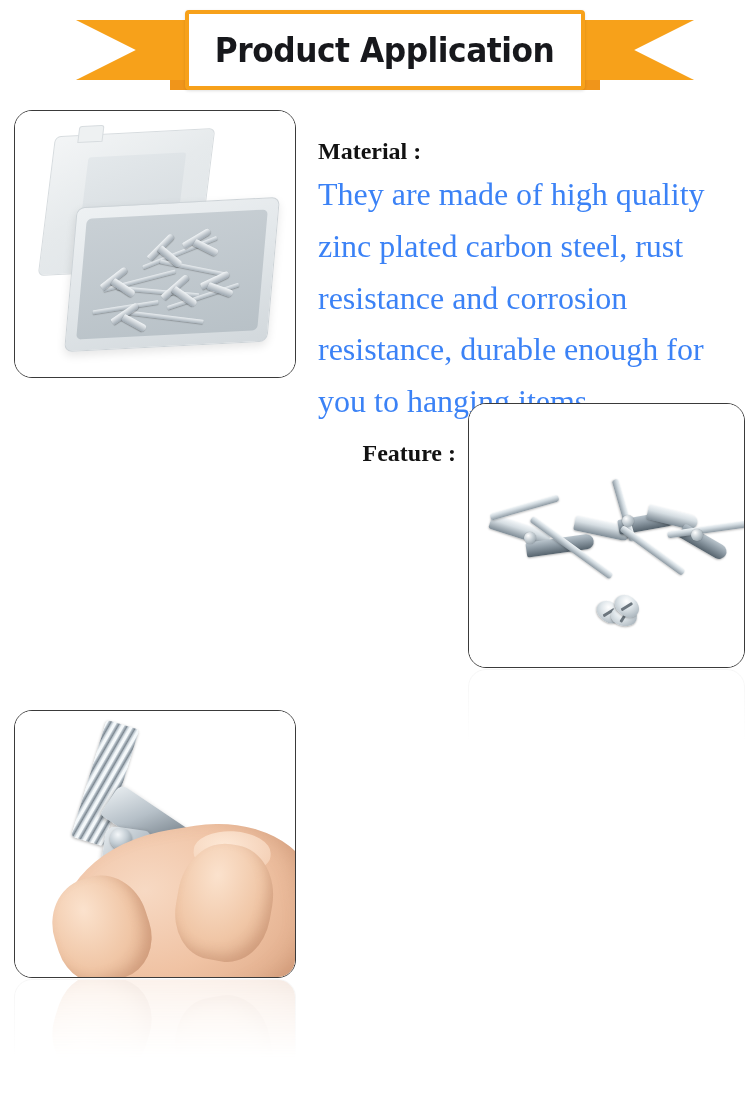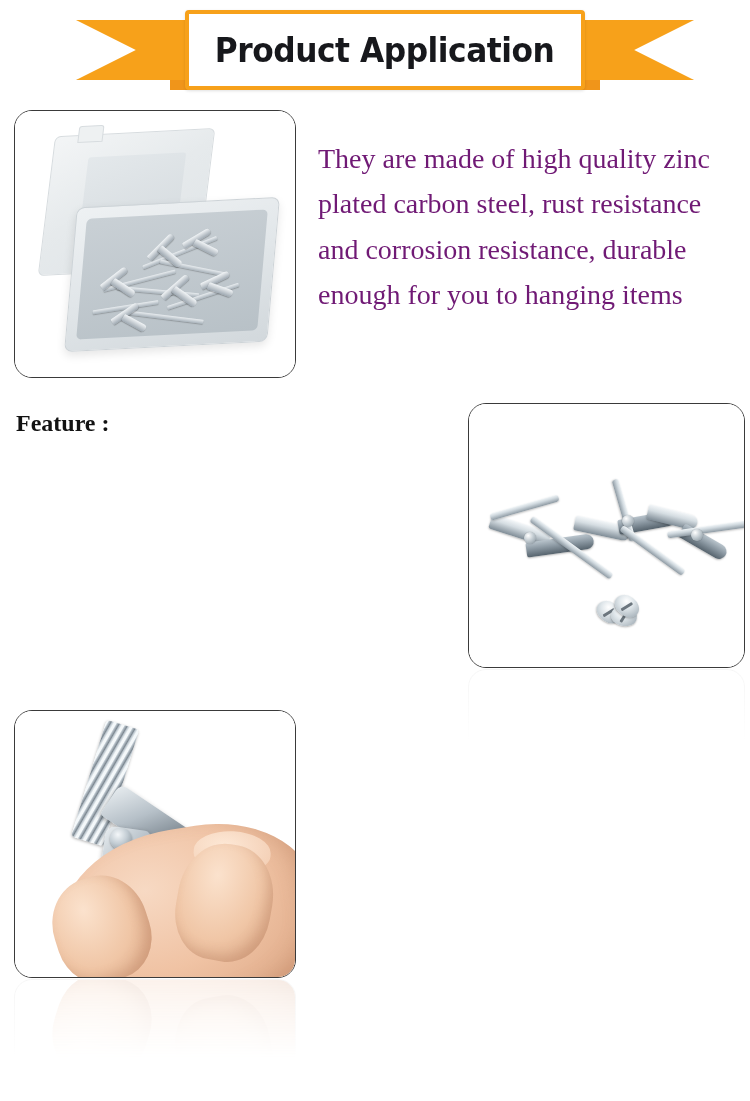--- a/index.html
+++ b/index.html
@@ -159,21 +159,21 @@
 
   
   .text-block { position:absolute; }
   .block-title {
     font-family:"Liberation Serif", serif;
     font-weight:bold; font-size:24px; color:#121212; line-height:1.25;
     margin-bottom:3px;
   }
   .block-body {
     font-family:"Liberation Serif", serif;
-    font-size:28px; color:#701a75; line-height:1.62;
+    font-size:32px; color:#3b82f6; line-height:1.62;
   }
 </style>
 </head>
 <body>
 
 <div class="page">
 
   <div class="banner">
     <div class="ribbon-tail left"></div>
     <div class="ribbon-tail right"></div>
@@ -215,24 +215,25 @@
           </div>
         </div>
       </div>
     </div>
   </div>
   <div class="reflection" style="left:14px; top:379px; width:282px; height:110px;">
     
   </div>
 
   <div class="text-block" style="left:318px; top:136px; width:420px;">
+    <div class="block-title">Material :</div>
     <div class="block-body">They are made of high quality zinc plated carbon steel, rust resistance and corrosion resistance, durable enough for you to hanging items</div>
   </div>
 
-  <div class="text-block" style="left:16px; top:408px; width:440px;">
+  <div class="text-block" style="left:16px; top:438px; width:440px;text-align:right;">
     <div class="block-title">Feature :</div>
   </div>
 
   <div class="photo-frame" style="left:468px; top:403px; width:277px; height:265px;">
     <div class="scene">
 
       <div class="tb" style="left:6%; top:30%; width:56%; height:58%;">
         <div class="tb-wing" style="left:2%;  top:26%; width:40%; transform:rotate(18deg);"></div>
         <div class="tb-wing dark" style="left:26%; top:36%; width:44%; transform:rotate(-8deg);"></div>
         <div class="tb-rod" style="left:2%;  top:14%; width:46%; transform:rotate(-16deg);"></div>

